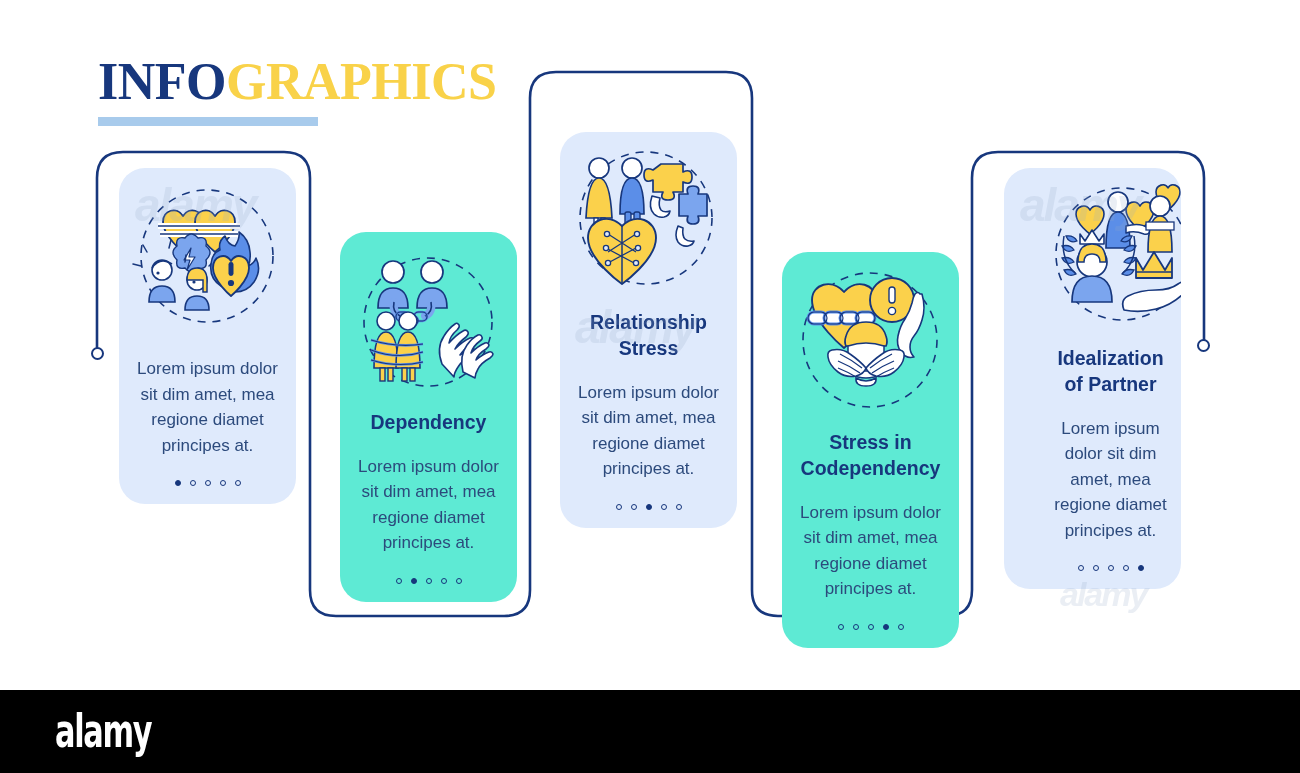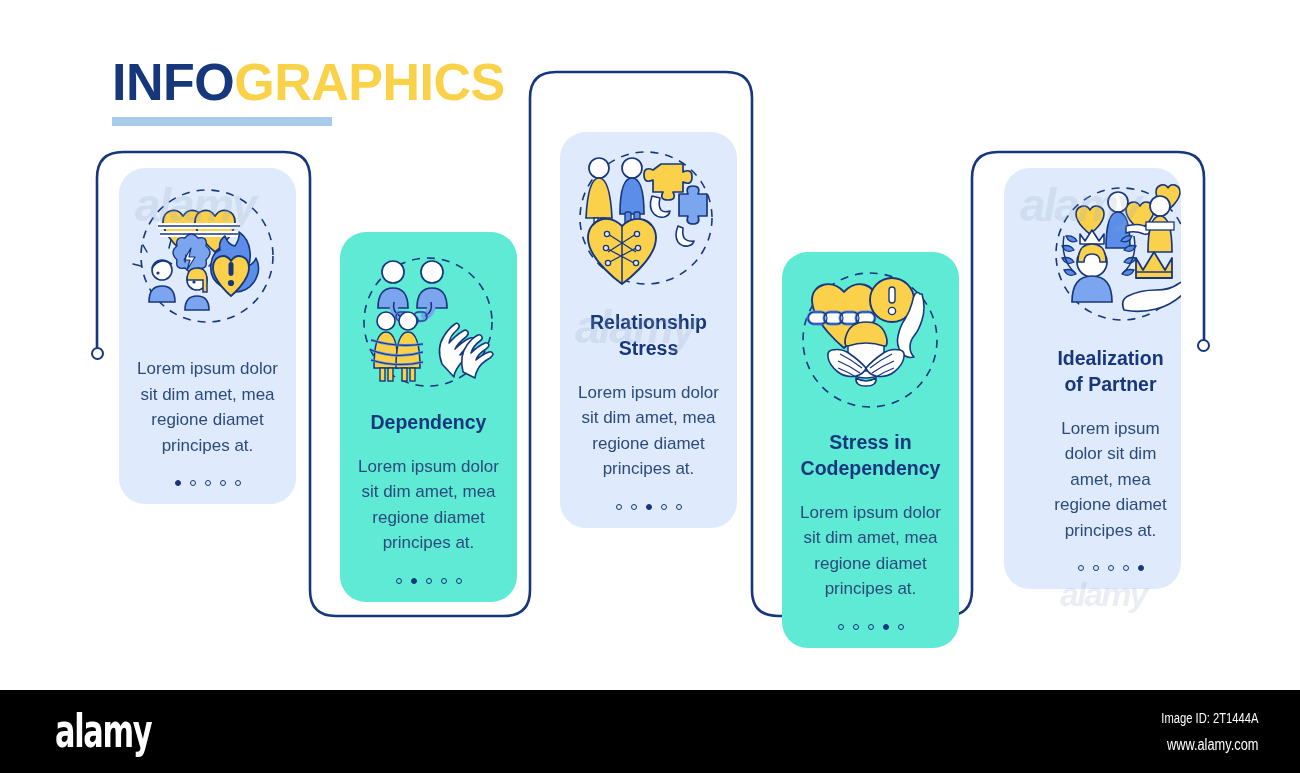--- a/index.html
+++ b/index.html
@@ -21,23 +21,24 @@
     left: 0; top: 0;
     width: 1300px;
     height: 690px;
     background: #ffffff;
     overflow: hidden;
   }
 
   
   #title-block {
     position: absolute;
-    left: 112px;
+    left: 98px;
     top: 56px;
     width: 520px;
+    font-family: Liberation Serif, serif;
   }
   #title-text {
     font-size: 52px;
     font-weight: bold;
     letter-spacing: -0.5px;
     line-height: 1;
     white-space: nowrap;
   }
   #title-text .part-a { color: #17377d; }
   #title-text .part-b { color: #f9d249; }
@@ -443,17 +444,13 @@
 
   <div class="watermark" id="wm-1">alamy</div>
   <div class="watermark" id="wm-2">alamy</div>
   <div class="watermark" id="wm-3">alamy</div>
   <div class="watermark" id="wm-4">alamy</div>
 
 </div>
 
 <div id="footer">
   <div id="alamy-logo">alamy</div>
-  <div id="footer-right">
-    <div id="footer-imageid">Image ID: 2T1444A</div>
-    <div id="footer-url">www.alamy.com</div>
-  </div>
 </div>
 
 </body></html>

